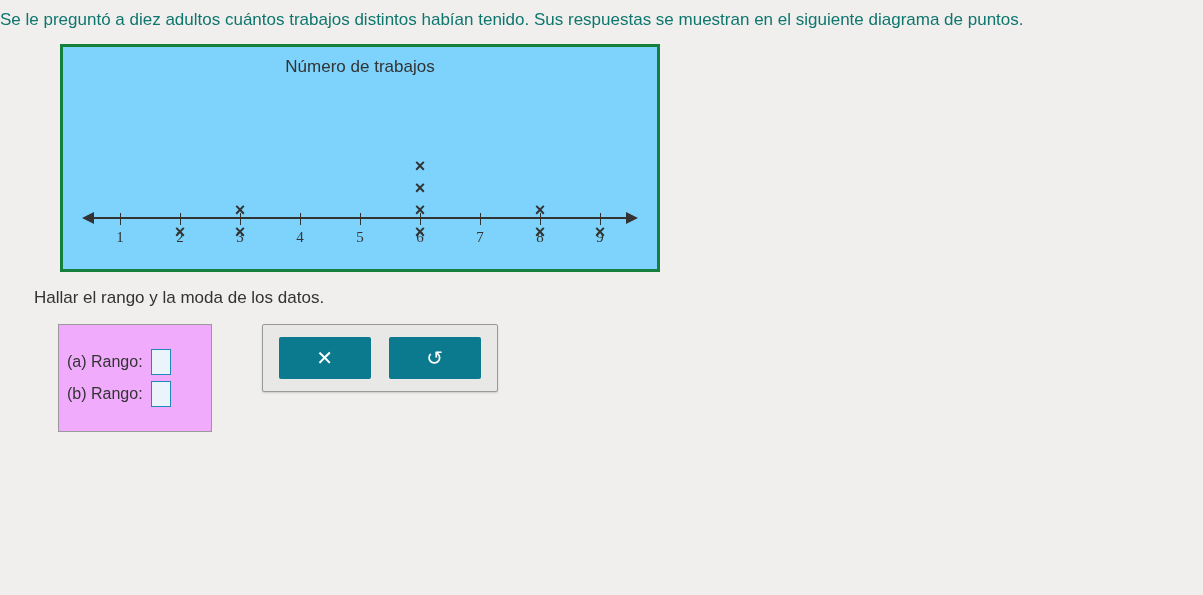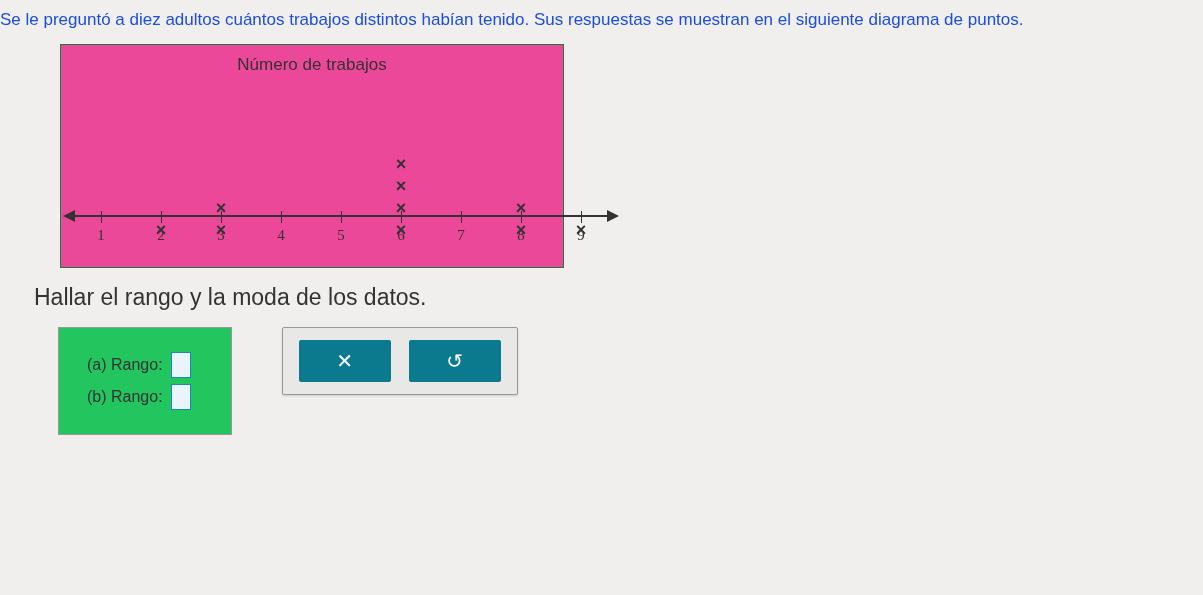--- a/index.html
+++ b/index.html
@@ -9,28 +9,28 @@
     width: 1203px;
     height: 595px;
     padding: 10px 0 0 0;
     color: #333;
     font-size: 16px;
     overflow: hidden;
   }
   .question {
     padding: 0 8px 14px 0;
     font-size: 17px;
-    color: #1d4ed8;
+    color: #0f766e;
   }
   .chart-container {
-    border: 1px solid #15803d;
-    width: 504px;
+    border: 3px solid #15803d;
+    width: 600px;
     margin-left: 60px;
     padding: 10px 0 20px 0;
-    background: #ec4899;
+    background: #7dd3fc;
   }
   .chart-title {
     text-align: center;
     font-size: 17px;
     color: #333;
     margin-bottom: 10px;
   }
   .plot-area {
     position: relative;
     width: 560px;
@@ -87,32 +87,32 @@
     gap: 4px;
   }
   .xmark {
     font-size: 18px;
     line-height: 18px;
     color: #333;
     font-weight: bold;
   }
   .instruction {
     margin: 16px 0 16px 34px;
-    font-size: 23px;
+    font-size: 17px;
   }
   .bottom-row {
     display: flex;
     align-items: flex-start;
     gap: 50px;
     margin-left: 58px;
   }
   .answers-box {
     border: 1px solid #999;
-    padding: 18px 40px 18px 28px;
-    background: #22c55e;
+    padding: 18px 40px 18px 8px;
+    background: #f0abfc;
   }
   .answer-line {
     display: flex;
     align-items: center;
     gap: 8px;
     margin: 6px 0;
     font-size: 16px;
   }
   .answer-input {
     width: 20px;

